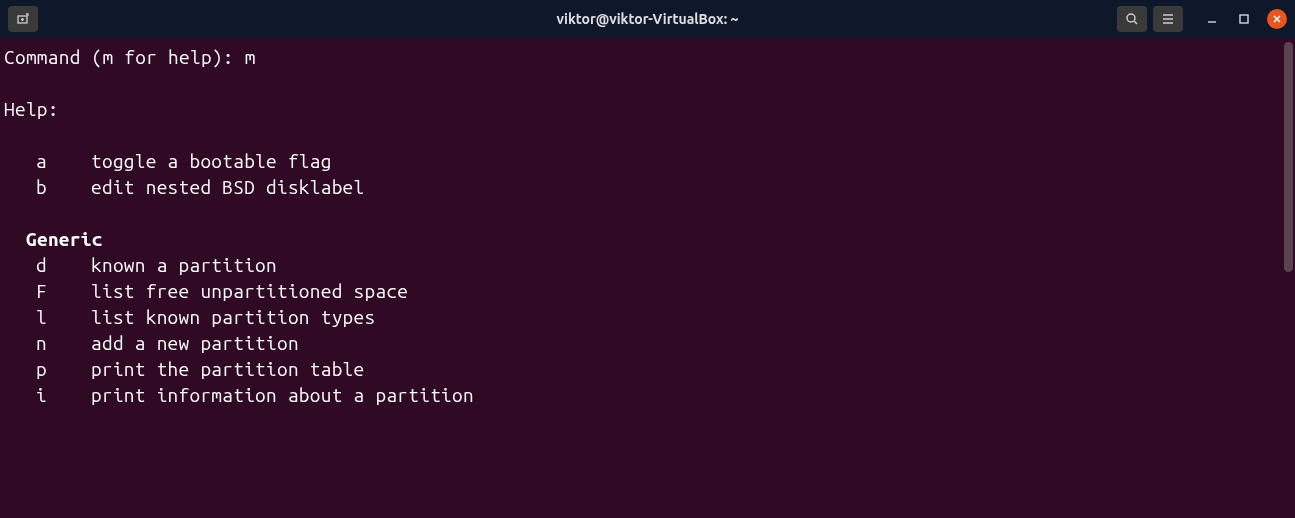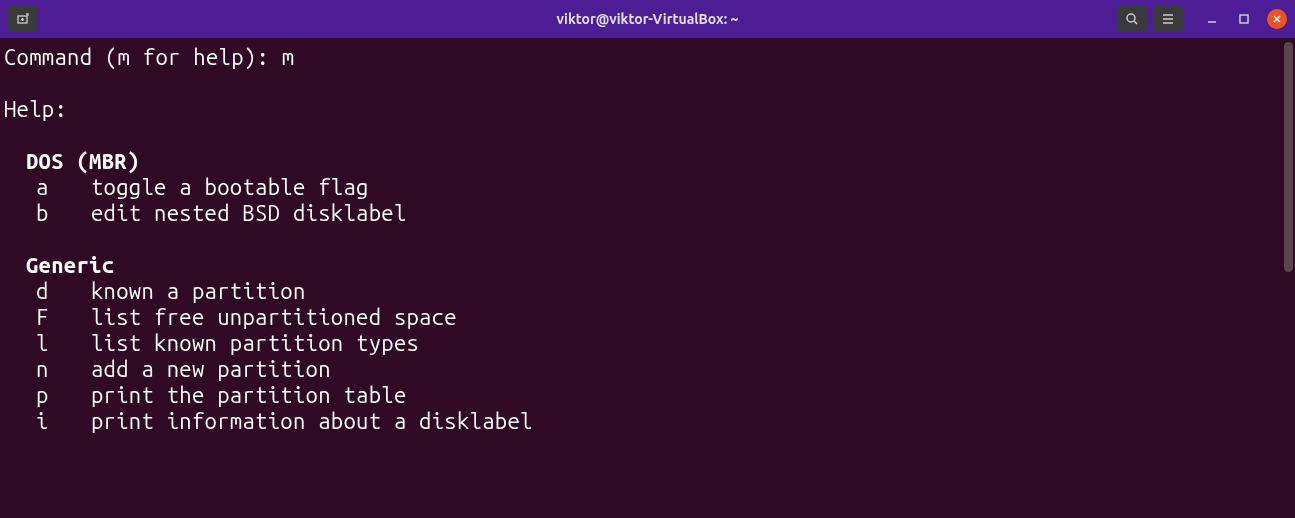--- a/index.html
+++ b/index.html
@@ -13,21 +13,21 @@
       background: #300a24;
       color: #ffffff;
       width: 1295px;
       height: 518px;
       overflow: hidden;
       position: relative;
     }
     
     .titlebar {
       height: 38px;
-      background: #4c1d95;
+      background: #0f172a;
       display: flex;
       align-items: center;
       padding: 12px 8px;
       position: relative;
     }
     
     .titlebar-left {
       display: flex;
       align-items: center;
       gap: 6px;
@@ -94,21 +94,21 @@
       background: #e95420;
       border-radius: 50%;
       display: flex;
       align-items: center;
       justify-content: center;
       cursor: pointer;
     }
     
     .terminal-content {
       padding: 6px 4px;
-      font-size: 22px;
+      font-size: 19px;
       line-height: 26px;
       letter-spacing: 0.3px;
     }
     
     .line {
       white-space: pre;
     }
     
     .bold {
       font-weight: bold;
@@ -194,27 +194,26 @@
     </div>
   </div>
 </div>
 
 <div class="terminal-content">
   <div class="line"><span>Command (m for help): </span><span>m</span></div>
   <div class="line">&nbsp;</div>
   <div class="line">Help:</div>
   <div class="line">&nbsp;</div>
 
-  <div class="line bold indent-1">DOS (MBR)</div>
   <div class="line indent-2"><span class="cmd-key">a</span><span>toggle a bootable flag</span></div>
   <div class="line indent-2"><span class="cmd-key">b</span><span>edit nested BSD disklabel</span></div>
   <div class="line">&nbsp;</div>
 
   <div class="line bold indent-1">Generic</div>
   <div class="line indent-2"><span class="cmd-key">d</span><span>known a partition</span></div>
   <div class="line indent-2"><span class="cmd-key">F</span><span>list free unpartitioned space</span></div>
   <div class="line indent-2"><span class="cmd-key">l</span><span>list known partition types</span></div>
   <div class="line indent-2"><span class="cmd-key">n</span><span>add a new partition</span></div>
   <div class="line indent-2"><span class="cmd-key">p</span><span>print the partition table</span></div>
-  <div class="line indent-2"><span class="cmd-key">i</span><span>print information about a disklabel</span></div>
+  <div class="line indent-2"><span class="cmd-key">i</span><span>print information about a partition</span></div>
 </div>
 
 <div class="scrollbar"></div>
 
 </body></html>

